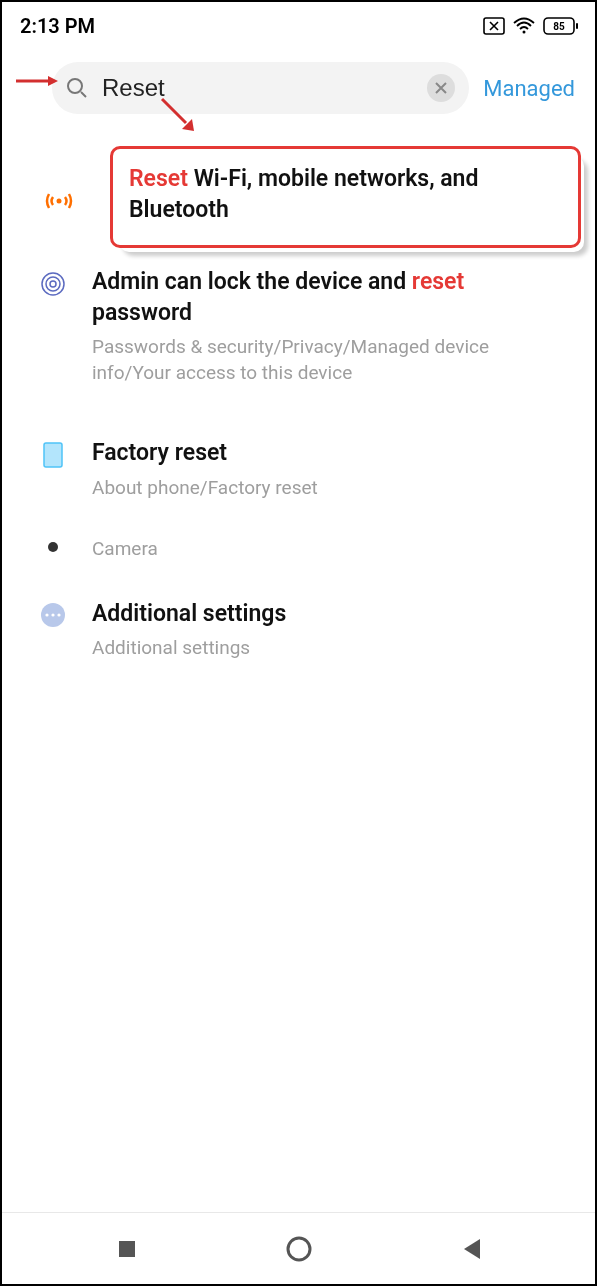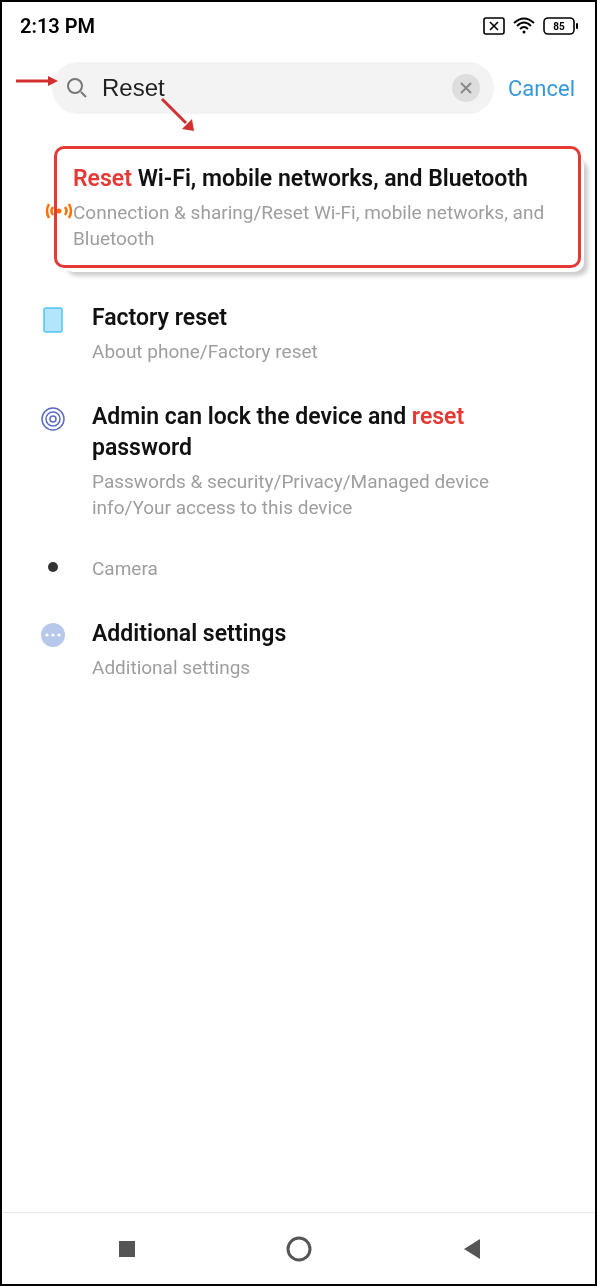--- a/index.html
+++ b/index.html
@@ -87,21 +87,21 @@
     }
     .result-item {
       display: flex;
       align-items: flex-start;
       padding: 18px 14px 18px 8px;
       gap: 24px;
     }
     .result-item.highlighted {
       border: 3px solid #e53935;
       border-radius: 10px;
-      margin-left: 40px;
+      margin-left: 96px;
       margin-right: 2px;
       padding: 14px 16px;
       position: relative;
     }
     .result-item.highlighted::after {
       content: "";
       position: absolute;
       right: -6px;
       bottom: -7px;
       width: 100%;
@@ -202,66 +202,65 @@
           <line x1="15" y1="15" x2="20" y2="20" stroke="#777" stroke-width="2"></line>
         </svg>
     </span>
     <input class="search-input" type="text" value="Reset" style="">
     <span class="clear-btn">
       <svg width="12" height="12" viewBox="0 0 12 12">
           <path d="M1 1 L11 11 M11 1 L1 11" stroke="#888" stroke-width="2"></path>
         </svg>
     </span>
   </div>
-  <div class="cancel-btn">Cancel</div>
+  <div class="cancel-btn">Managed</div>
 </div>
 
 <div class="results">
 
   <div class="highlighted-wrap">
     <span class="highlighted-icon result-icon" style="margin-left:0">
       <svg width="30" height="30" viewBox="0 0 30 30">
           <path d="M5 8 Q1 15 5 22" fill="none" stroke="#ff6f00" stroke-width="2.5"></path>
           <path d="M9 11 Q6 15 9 19" fill="none" stroke="#ff6f00" stroke-width="2.5"></path>
           <path d="M25 8 Q29 15 25 22" fill="none" stroke="#ff6f00" stroke-width="2.5"></path>
           <path d="M21 11 Q24 15 21 19" fill="none" stroke="#ff6f00" stroke-width="2.5"></path>
           <circle cx="15" cy="15" r="2.5" fill="#ff6f00"></circle>
         </svg>
     </span>
     <div class="result-item highlighted">
       <div class="result-text">
         <div class="result-title"><span class="hl">Reset</span><span> Wi-Fi, mobile networks, and Bluetooth</span></div>
-        <div class="result-subtitle">Connection &amp; sharing/Reset Wi-Fi, mobile networks, and Bluetooth</div>
       </div>
-    </div>
-  </div>
-
-  <div class="result-item" style="margin-top:16px">
-    <span class="result-icon">
-      <svg width="22" height="28" viewBox="0 0 22 28">
-          <rect x="2" y="2" width="18" height="24" rx="2" fill="#b3e5fc" stroke="#4fc3f7" stroke-width="1.5"></rect>
-        </svg>
-    </span>
-    <div class="result-text">
-      <div class="result-title"><span>Factory reset</span></div>
-      <div class="result-subtitle">About phone/Factory reset</div>
     </div>
   </div>
 
   <div class="result-item">
     <span class="result-icon">
       <svg width="28" height="28" viewBox="0 0 28 28">
           <circle cx="14" cy="14" r="11" fill="none" stroke="#5c6bc0" stroke-width="1.5"></circle>
           <circle cx="14" cy="14" r="7" fill="none" stroke="#5c6bc0" stroke-width="1.5"></circle>
           <circle cx="14" cy="14" r="3" fill="none" stroke="#5c6bc0" stroke-width="1.5"></circle>
         </svg>
     </span>
     <div class="result-text">
       <div class="result-title"><span>Admin can lock the device and </span><span class="hl">reset</span><span> password</span></div>
       <div class="result-subtitle">Passwords &amp; security/Privacy/Managed device info/Your access to this device</div>
+    </div>
+  </div>
+
+  <div class="result-item" style="margin-top:16px">
+    <span class="result-icon">
+      <svg width="22" height="28" viewBox="0 0 22 28">
+          <rect x="2" y="2" width="18" height="24" rx="2" fill="#b3e5fc" stroke="#4fc3f7" stroke-width="1.5"></rect>
+        </svg>
+    </span>
+    <div class="result-text">
+      <div class="result-title"><span>Factory reset</span></div>
+      <div class="result-subtitle">About phone/Factory reset</div>
     </div>
   </div>
 
   <div class="result-item">
     <span class="result-icon">
       <svg width="14" height="14" viewBox="0 0 14 14">
           <circle cx="7" cy="7" r="5" fill="#333"></circle>
         </svg>
     </span>
     <div class="result-text">

